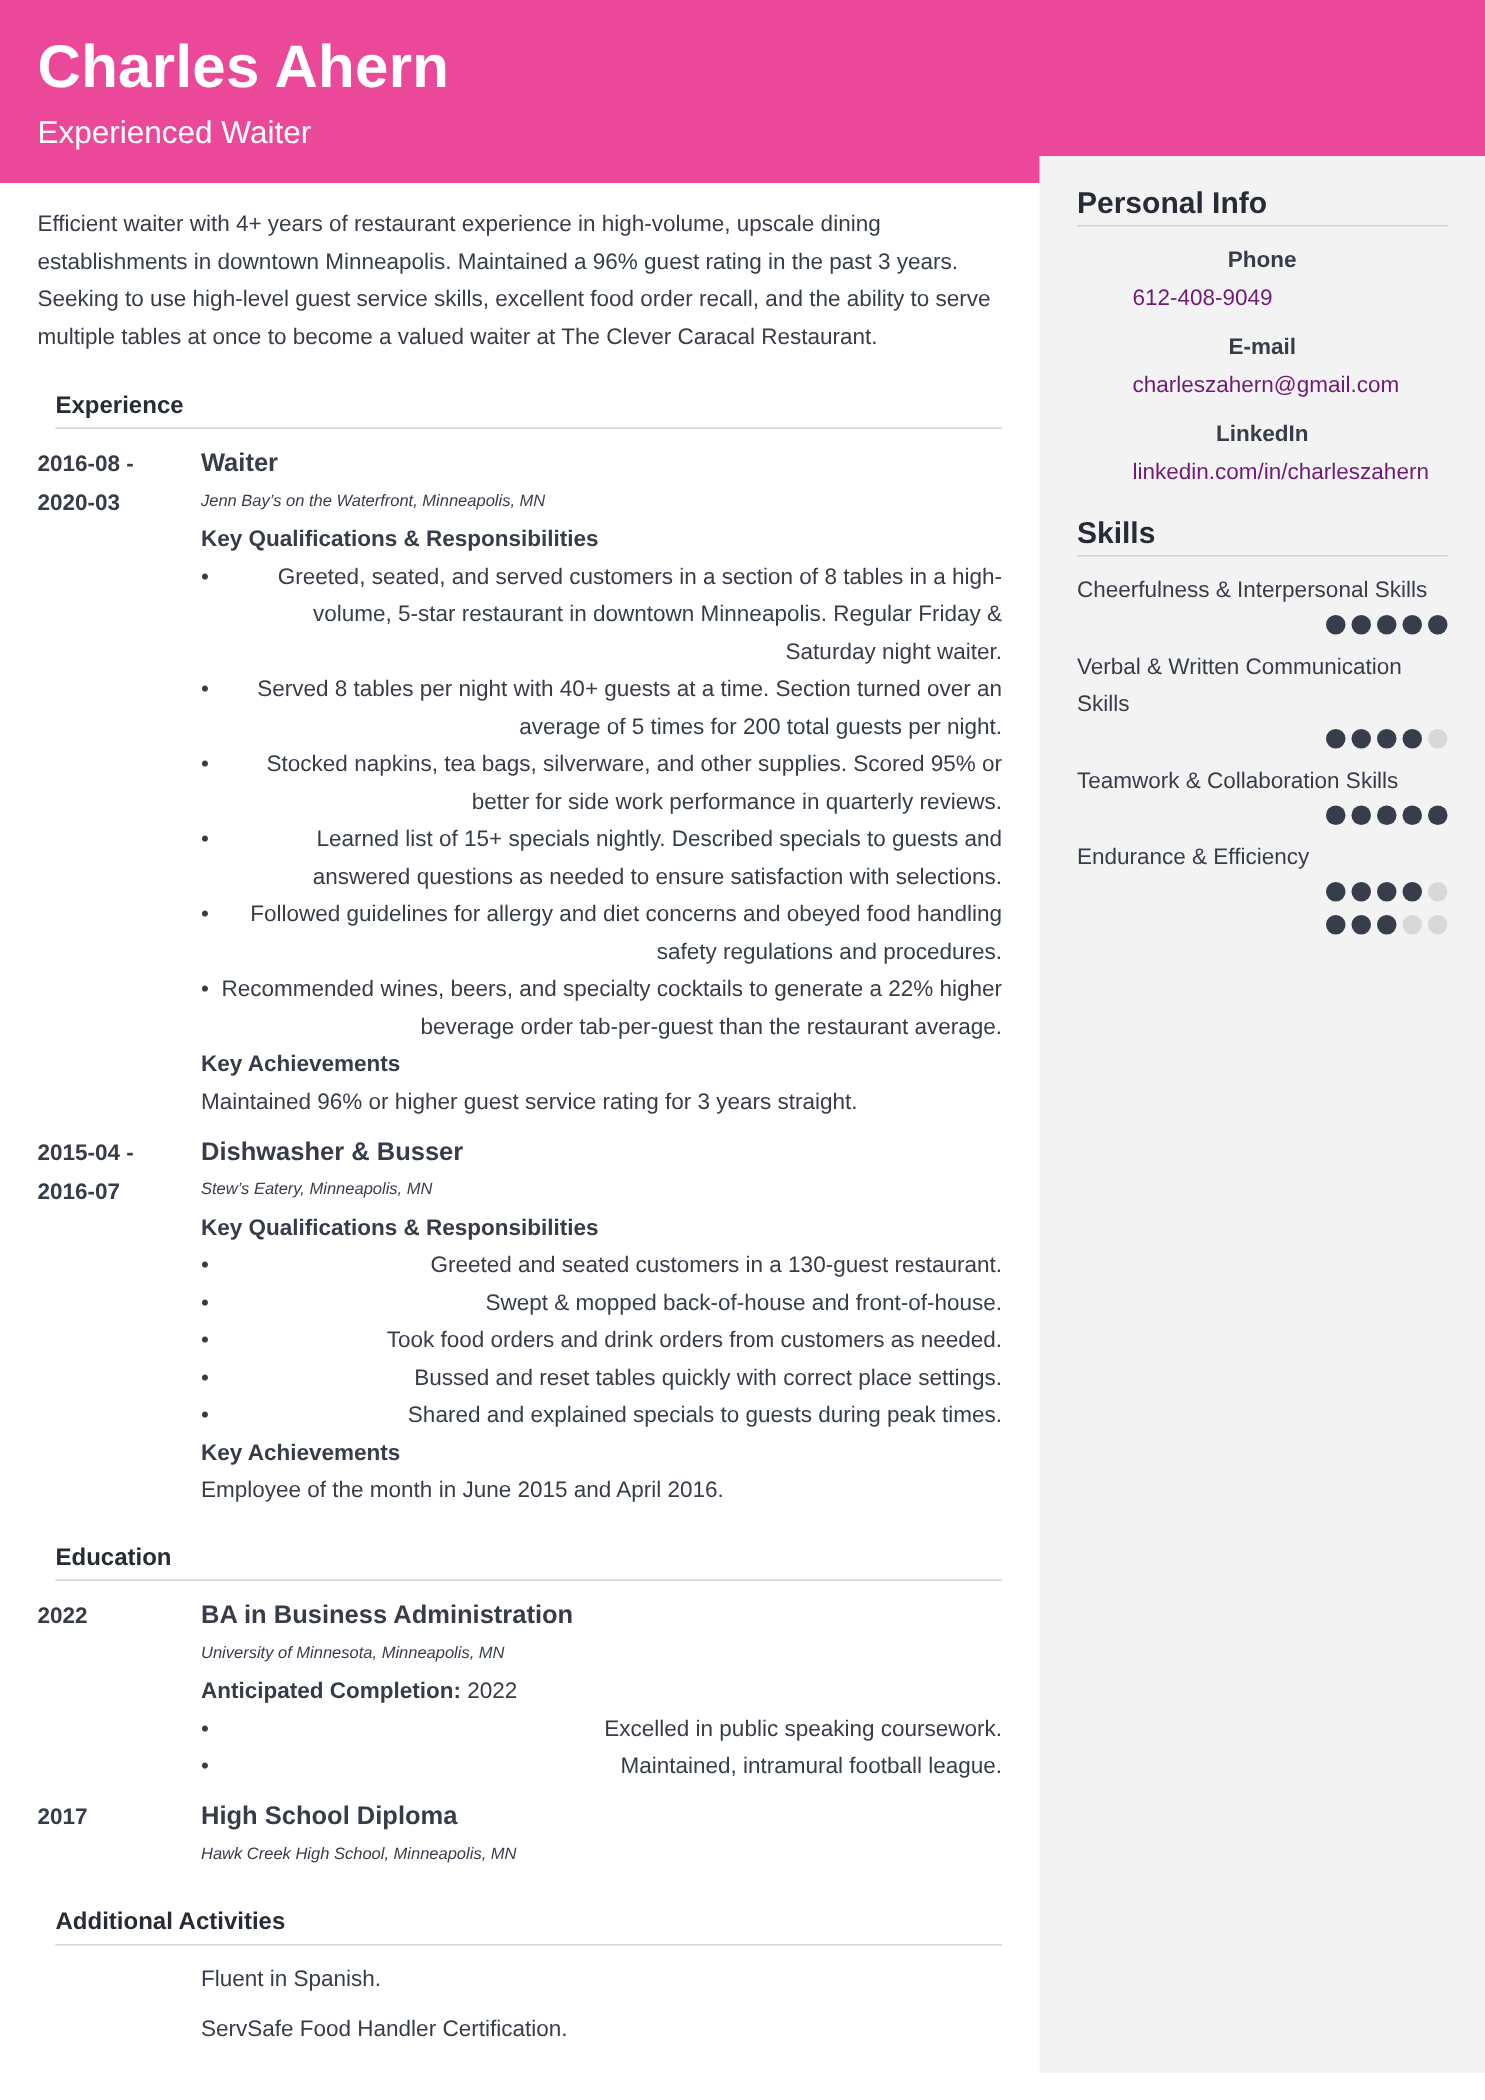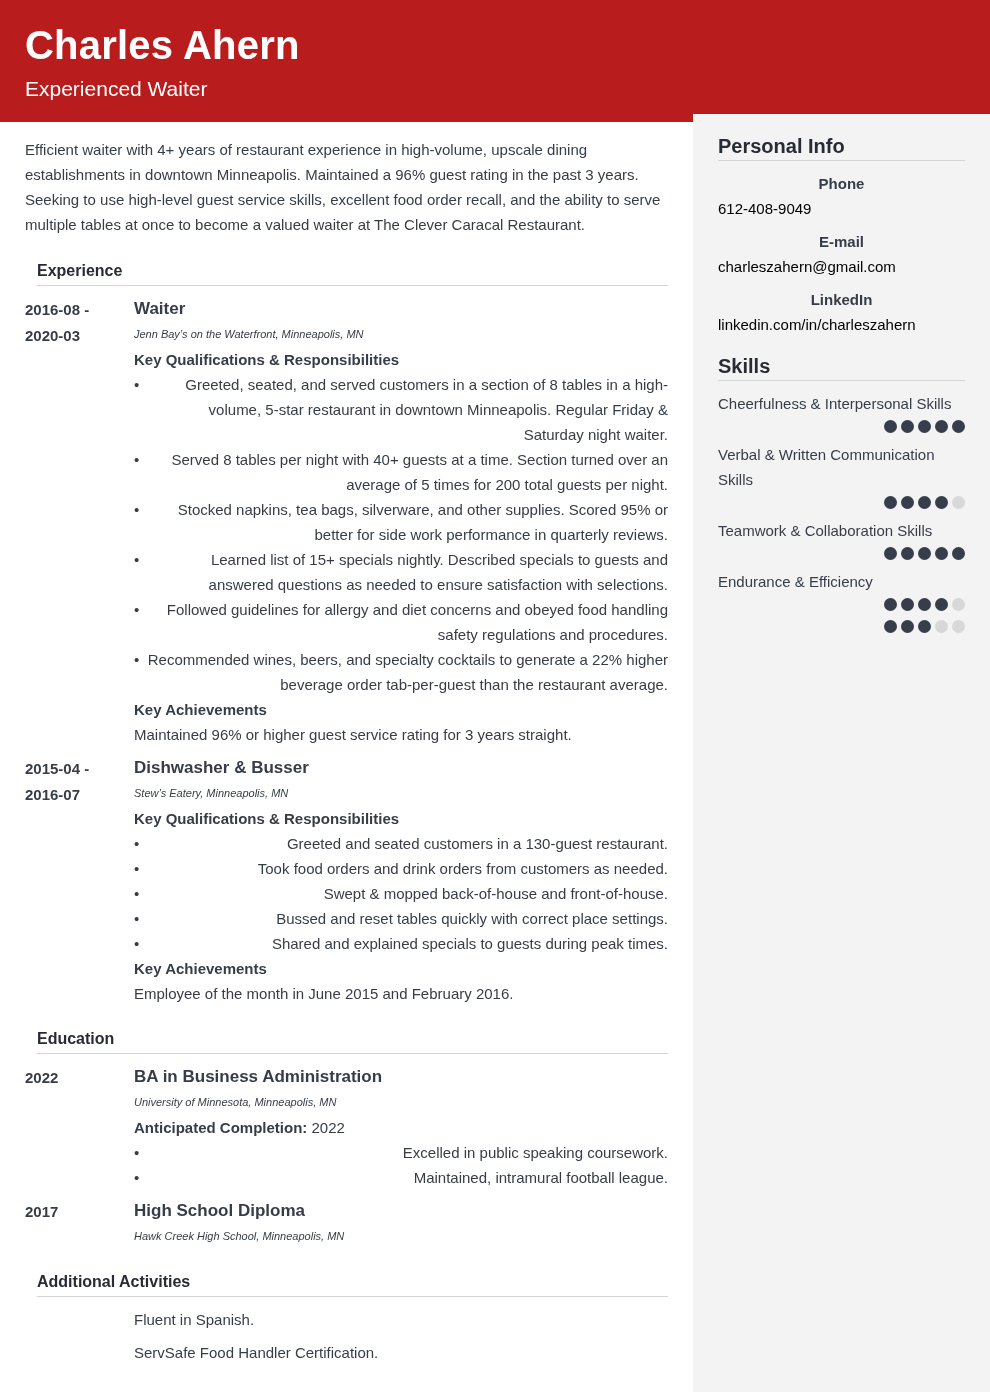--- a/index.html
+++ b/index.html
@@ -8,21 +8,21 @@
       height: 1400px;
       background: #ffffff;
       font-family: "Liberation Sans", sans-serif;
       color: #373d48;
       overflow: hidden;
     }
     .header {
       position: absolute;
       left: 0; top: 0;
       width: 990px; height: 122px;
-      background: #b91c1c;
+      background: #ec4899;
       color: #ffffff;
       padding: 22px 25px 0 25px;
     }
     .header .name {
       font-size: 40px;
       font-weight: bold;
       line-height: 46px;
       letter-spacing: 0.2px;
     }
     .header .title {
@@ -32,21 +32,21 @@
     }
     .main {
       position: absolute;
       left: 0; top: 122px;
       width: 693px; height: 1278px;
       background: #ffffff;
       padding: 15px 25px 0 25px;
     }
     .sidebar {
       position: absolute;
-      left: 693px; top: 114px;
+      left: 693px; top: 104px;
       width: 297px; height: 1278px;
       background: #f3f3f3;
       padding: 19px 25px 0 25px;
     }
     .text {
       font-size: 15px;
       line-height: 25px;
       color: #373d48;
     }
     .summary { margin-bottom: 21px; }
@@ -122,22 +122,23 @@
     .info-label {
       font-size: 15px;
       font-weight: bold;
       line-height: 25px;
       color: #373d48;
       text-align: center;
     }
     .info-value {
       font-size: 15px;
       line-height: 25px;
-      color: #000000;
+      color: #701a75;
       margin-bottom: 8px;
+      margin-left: 37px;
     }
     .skills-block { margin-top: 16px; }
     .skill { margin-bottom: 9px; }
     .skill-name {
       font-size: 15px;
       line-height: 25px;
       color: #373d48;
     }
     .dots {
       display: flex;
@@ -192,27 +193,27 @@
       <div class="date">
         <div>2015-04 -</div>
         <div>2016-07</div>
       </div>
       <div class="body">
         <div class="role">Dishwasher &amp; Busser</div>
         <div class="place">Stew’s Eatery, Minneapolis, MN</div>
         <div class="subhead">Key Qualifications &amp; Responsibilities</div>
         <ul class="bullets">
           <li>Greeted and seated customers in a 130-guest restaurant.</li>
+          <li>Swept &amp; mopped back-of-house and front-of-house.</li>
           <li>Took food orders and drink orders from customers as needed.</li>
-          <li>Swept &amp; mopped back-of-house and front-of-house.</li>
           <li>Bussed and reset tables quickly with correct place settings.</li>
           <li>Shared and explained specials to guests during peak times.</li>
         </ul>
         <div class="subhead">Key Achievements</div>
-        <div class="text">Employee of the month in June 2015 and February 2016.</div>
+        <div class="text">Employee of the month in June 2015 and April 2016.</div>
       </div>
     </div>
   </div>
 
   <div class="section-gap"></div>
 
   <div>
     <div class="section-title">Education</div>
 
     <div class="entry">

